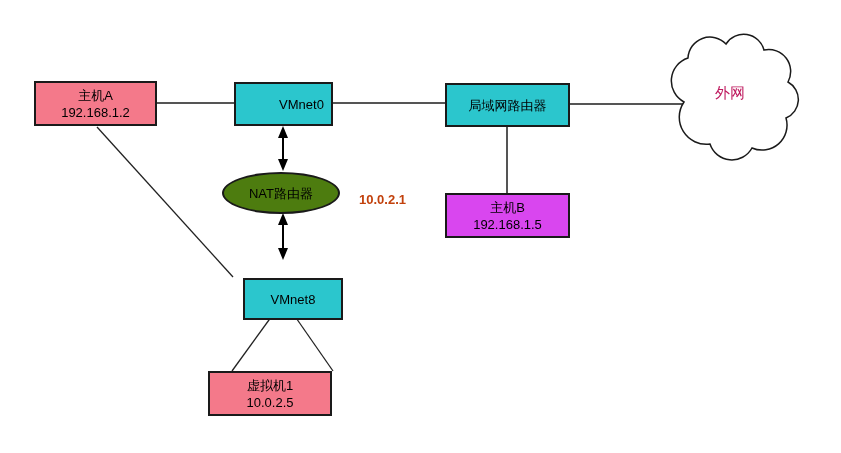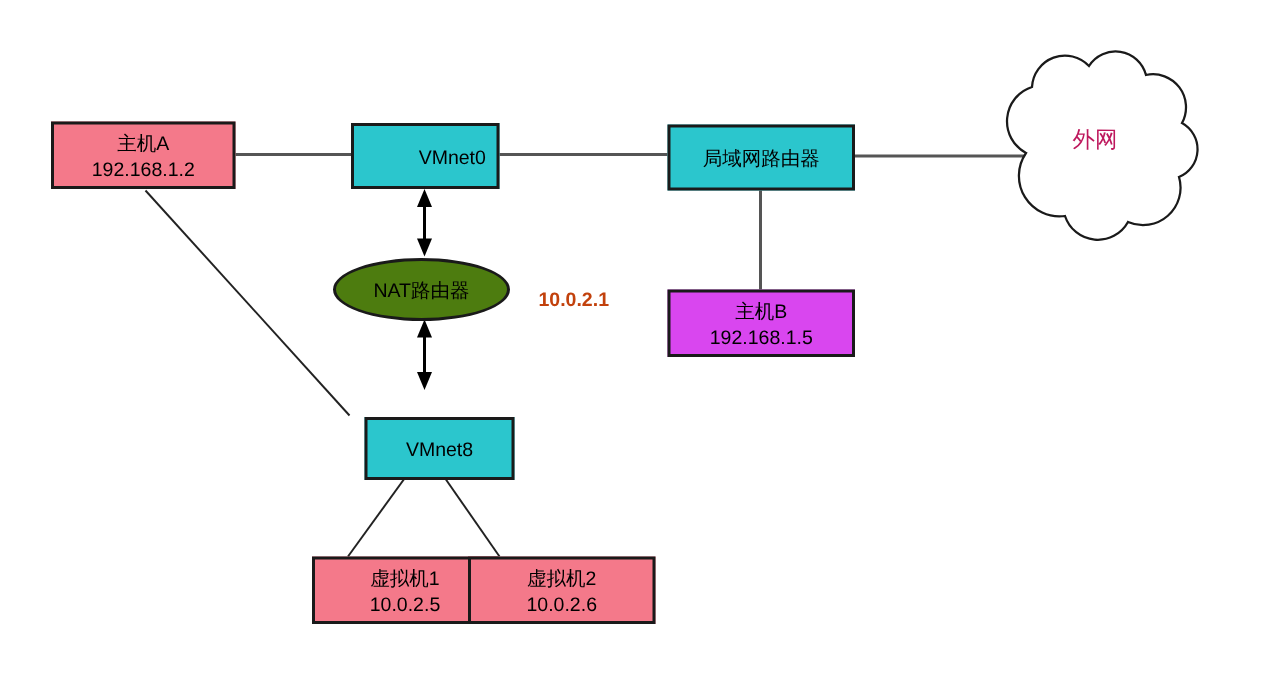--- a/index.html
+++ b/index.html
@@ -123,18 +123,14 @@
 
   <div class="node" style="left: 243px; top: 260px; width: 100px; height: 42px; background: rgb(43, 198, 205); margin-top: 18px;">
     <div class="lbl">VMnet8</div>
   </div>
 
   <div class="node" style="left: 168px; top: 371px; width: 124px; height: 45px; background: rgb(244, 121, 138); margin-left: 40px;">
     <div class="lbl">虚拟机1</div>
     <div class="lbl">10.0.2.5</div>
   </div>
 
-  <div class="node" style="left: 312px; top: 371px; width: 125px; height: 45px; background: rgb(244, 121, 138);">
-    <div class="lbl">虚拟机2</div>
-    <div class="lbl">10.0.2.6</div>
-  </div>
 
 </div>
 
 </body></html>

